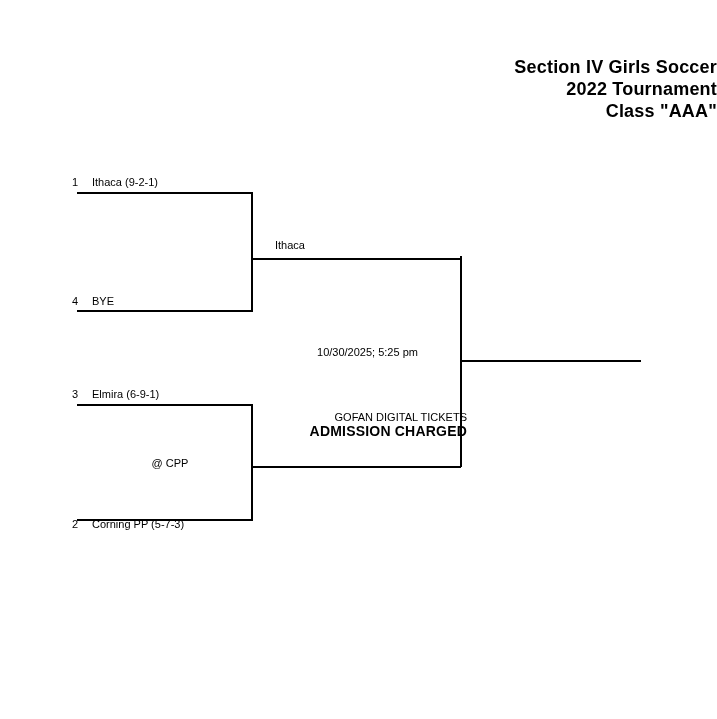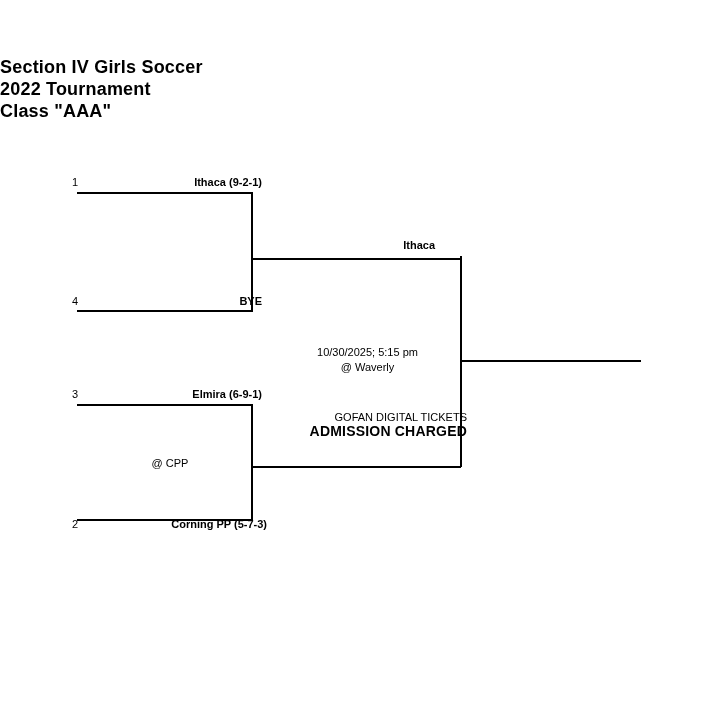--- a/index.html
+++ b/index.html
@@ -23,21 +23,21 @@
     width: 717px;
     height: 719px;
   }
 
   
   .title-block {
     position: absolute;
     left: 0;
     top: 56px;
     width: 717px;
-    text-align: left;
+    text-align: right;
   }
   .title-line {
     font-size: 18px;
     font-weight: bold;
     line-height: 22px;
     letter-spacing: 0.2px;
   }
 
   
   .hline {
@@ -55,22 +55,21 @@
   .seed {
     position: absolute;
     font-size: 11px;
     line-height: 13px;
     text-align: left;
   }
   .team {
     position: absolute;
     font-size: 11px;
     line-height: 13px;
-    text-align: right;
-    font-weight: bold;
+    text-align: left;
   }
   .game-info {
     position: absolute;
     font-size: 11px;
     line-height: 15px;
     text-align: center;
   }
   .ticket-note {
     position: absolute;
     font-size: 11px;
@@ -124,22 +123,21 @@
 
   <div class="hline" style="left:251px; top:466px; width:210px;"></div>
 
   <div class="vline" style="left:460px; top:256px; height:211px;"></div>
 
   <div class="hline" style="left:460px; top:360px; width:181px;"></div>
 
   <div class="team" style="left:275px; top:239px; width:160px;">Ithaca</div>
 
   <div class="game-info" style="left:275px; top:345px; width:185px;">
-    <div>10/30/2025; 5:15 pm</div>
-    <div>@ Waverly</div>
+    <div>10/30/2025; 5:25 pm</div>
   </div>
 
   <div class="ticket-note" style="left:267px; top:410px; width:200px;text-align:right;">
     <div>GOFAN DIGITAL TICKETS</div>
     <div class="adm">ADMISSION CHARGED</div>
   </div>
 
 </div>
 
 </body></html>

